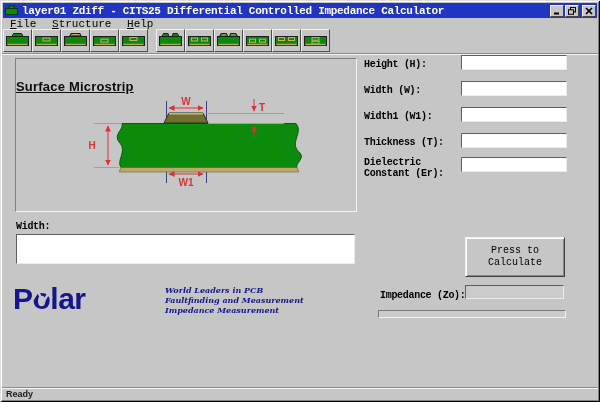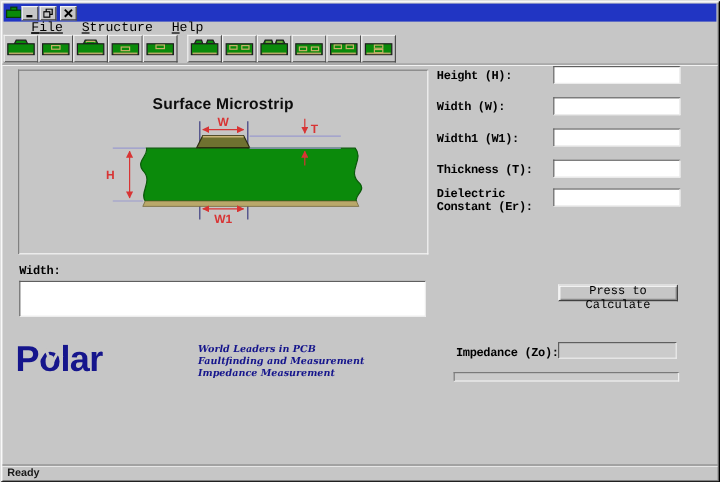--- a/index.html
+++ b/index.html
@@ -15,49 +15,49 @@
     white-space:nowrap;letter-spacing:-0.3px;flex:1 1 auto;overflow:hidden;}
   .win-controls{display:flex;gap:1px;margin-right:1px;}
   .winbtn{width:14px;height:12px;padding:0;background:#c6c6c6;
     border:1px solid;border-color:#f2f2f2 #454545 #454545 #f2f2f2;
     display:flex;align-items:center;justify-content:center;}
   .winbtn.close{margin-left:2px;}
   
   .menubar{position:absolute;left:3px;right:3px;top:18px;height:12px;
     font:11px/12px "Liberation Mono","DejaVu Sans Mono",monospace;color:#000;}
   .menu-item{display:inline-block;margin-left:9px;cursor:default;}
-  .menu-item:first-child{margin-left:23px;text-decoration:underline;}
+  .menu-item:first-child{margin-left:7px;}
   
   .toolbar{position:absolute;left:3px;right:3px;top:29px;height:23px;display:flex;}
   .tbtn{width:29px;height:23px;padding:0;margin:0;background:#c6c6c6;
     border:1px solid;border-color:#f0f0f0 #4e4e4e #4e4e4e #f0f0f0;
     display:flex;align-items:center;justify-content:center;}
   .tbtn.group-gap{margin-left:8px;}
   .tb-divider{position:absolute;left:2px;right:2px;top:53px;height:0;
     border-top:1px solid #8b8b8b;border-bottom:1px solid #f2f2f2;}
   
   .diagram-panel{position:absolute;left:15px;top:58px;width:340px;height:152px;
     border:1px solid;border-color:#808080 #f4f4f4 #f4f4f4 #808080;background:#c6c6c6;}
-  .diagram-title{position:absolute;left:0;right:0;top:20px;text-align:center;
-    font:bold 13px "Liberation Sans","DejaVu Sans",sans-serif;color:#0d0d0d;letter-spacing:0.2px;}
+  .diagram-title{position:absolute;left:0;right:0;top:20px;text-align:left;
+    font:bold 13px "Liberation Sans","DejaVu Sans",sans-serif;color:#0d0d0d;letter-spacing:0.2px;text-decoration:underline;}
   .diagram-svg{position:absolute;left:0;top:0;}
   
   .f-label{position:absolute;left:364px;font:bold 10px/11px "Liberation Mono","DejaVu Sans Mono",monospace;
     letter-spacing:-0.3px;color:#000;white-space:pre-line;}
   .f-input{position:absolute;left:461px;width:100px;height:13px;padding:0 2px;
     background:#fff;border:1px solid;border-color:#5f5f5f #ececec #ececec #5f5f5f;
     font:10px "Liberation Mono","DejaVu Sans Mono",monospace;}
   
   .notes-label{position:absolute;left:16px;top:221px;
     font:bold 10px "Liberation Mono","DejaVu Sans Mono",monospace;letter-spacing:-0.3px;}
   .notes-box{position:absolute;left:16px;top:234px;width:333px;height:24px;resize:none;
     background:#fff;border:1px solid;border-color:#5f5f5f #ececec #ececec #5f5f5f;
     font:10px "Liberation Mono","DejaVu Sans Mono",monospace;padding:2px;overflow:hidden;}
   
-  .calc-btn{position:absolute;left:465px;top:237px;width:100px;height:14px;
+  .calc-btn{position:absolute;left:465px;top:237px;width:100px;height:40px;
     background:#c6c6c6;border:1px solid;border-color:#efefef #404040 #404040 #efefef;
     box-shadow:inset 1px 1px 0 #fff,inset -1px -1px 0 #8a8a8a;
     font:10px/12px "Liberation Mono","DejaVu Sans Mono",monospace;color:#000;
     white-space:pre-line;text-align:center;padding:0;}
   
   .polar-logo{position:absolute;left:13px;top:282px;}
   .tagline{position:absolute;left:165px;top:285px;width:200px;text-align:left;
     font:bold italic 8px/10px "DejaVu Serif","Liberation Serif",serif;color:#15158c;}
   
   .result-label{position:absolute;left:380px;top:290px;
@@ -75,20 +75,21 @@
 </head>
 <body>
 
 <div class="window">
 
   <div class="titlebar">
     <svg class="app-icon" width="13" height="11" viewBox="0 0 13 11">
       <rect x="0.5" y="3.5" width="12" height="6" fill="#0a8a0a" stroke="#063c06"></rect>
       <rect x="4" y="1" width="5" height="2.5" fill="#0a8a0a" stroke="#063c06"></rect>
     </svg>
+    <span class="title-text">layer01 Zdiff - CITS25 Differential Controlled Impedance Calculator</span>
     <div class="win-controls">
       <button class="winbtn">
         <svg width="8" height="8" viewBox="0 0 8 8">
             <rect x="1" y="5.5" width="5" height="2" fill="#000"></rect>
           </svg>
       </button>
       <button class="winbtn">
         <svg width="9" height="8" viewBox="0 0 9 8">
           <rect x="2.5" y="0.5" width="5" height="4.5" fill="none" stroke="#000"></rect>
           <rect x="0.5" y="2.8" width="5" height="4.5" fill="#c6c6c6" stroke="#000"></rect>

